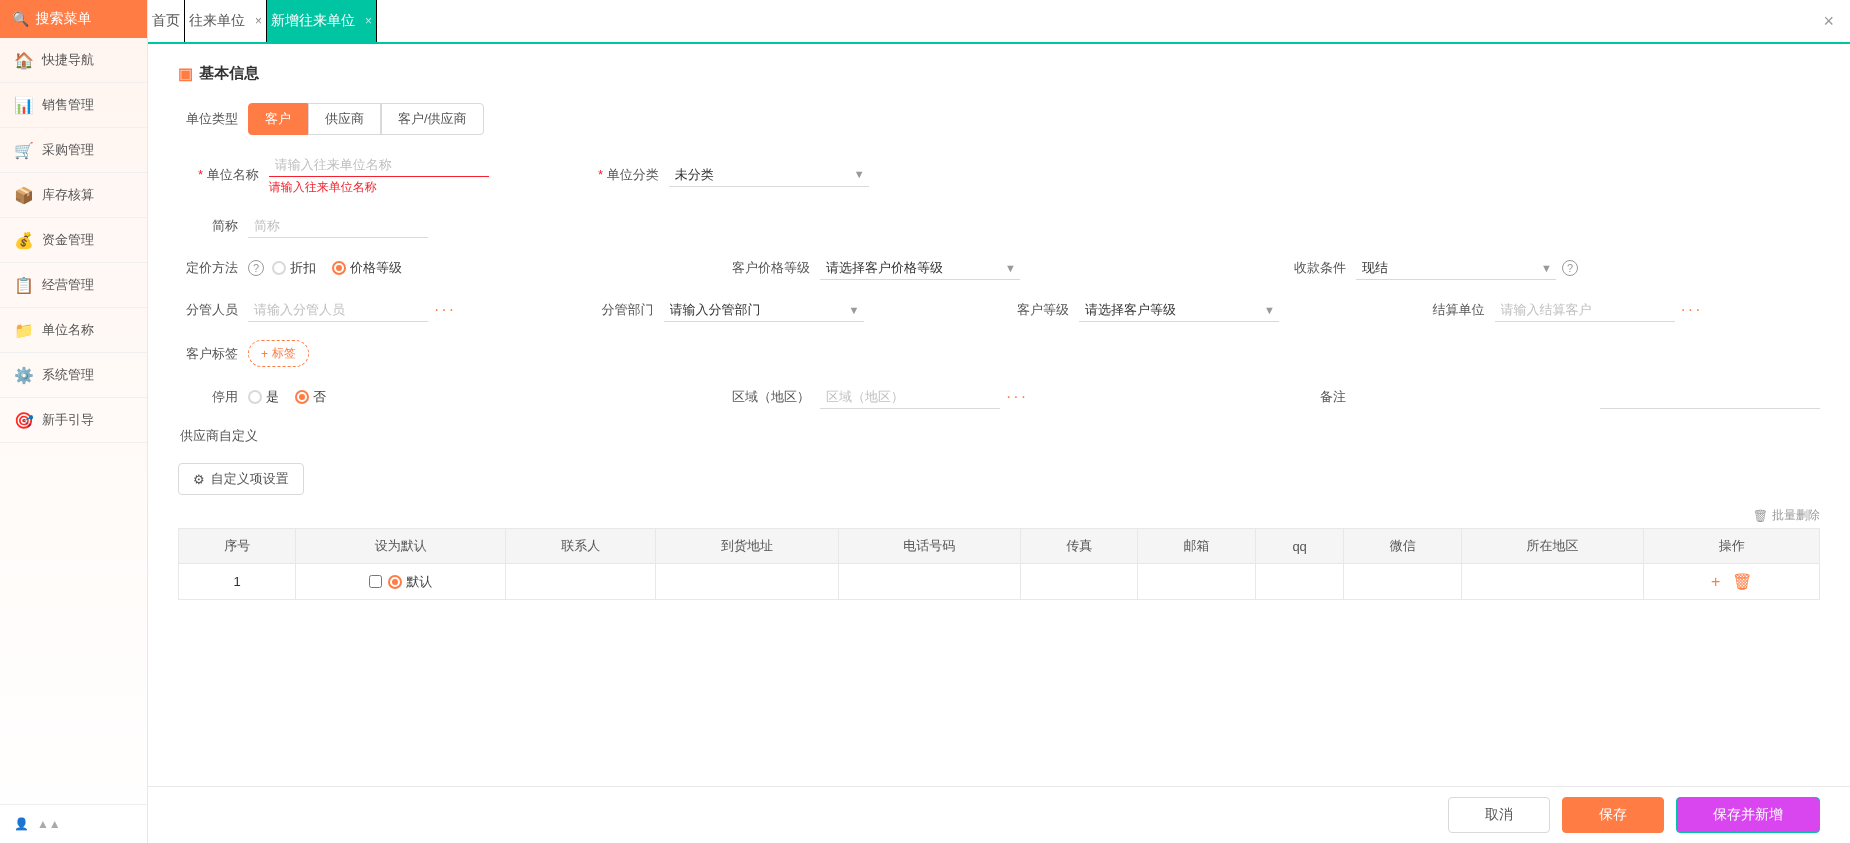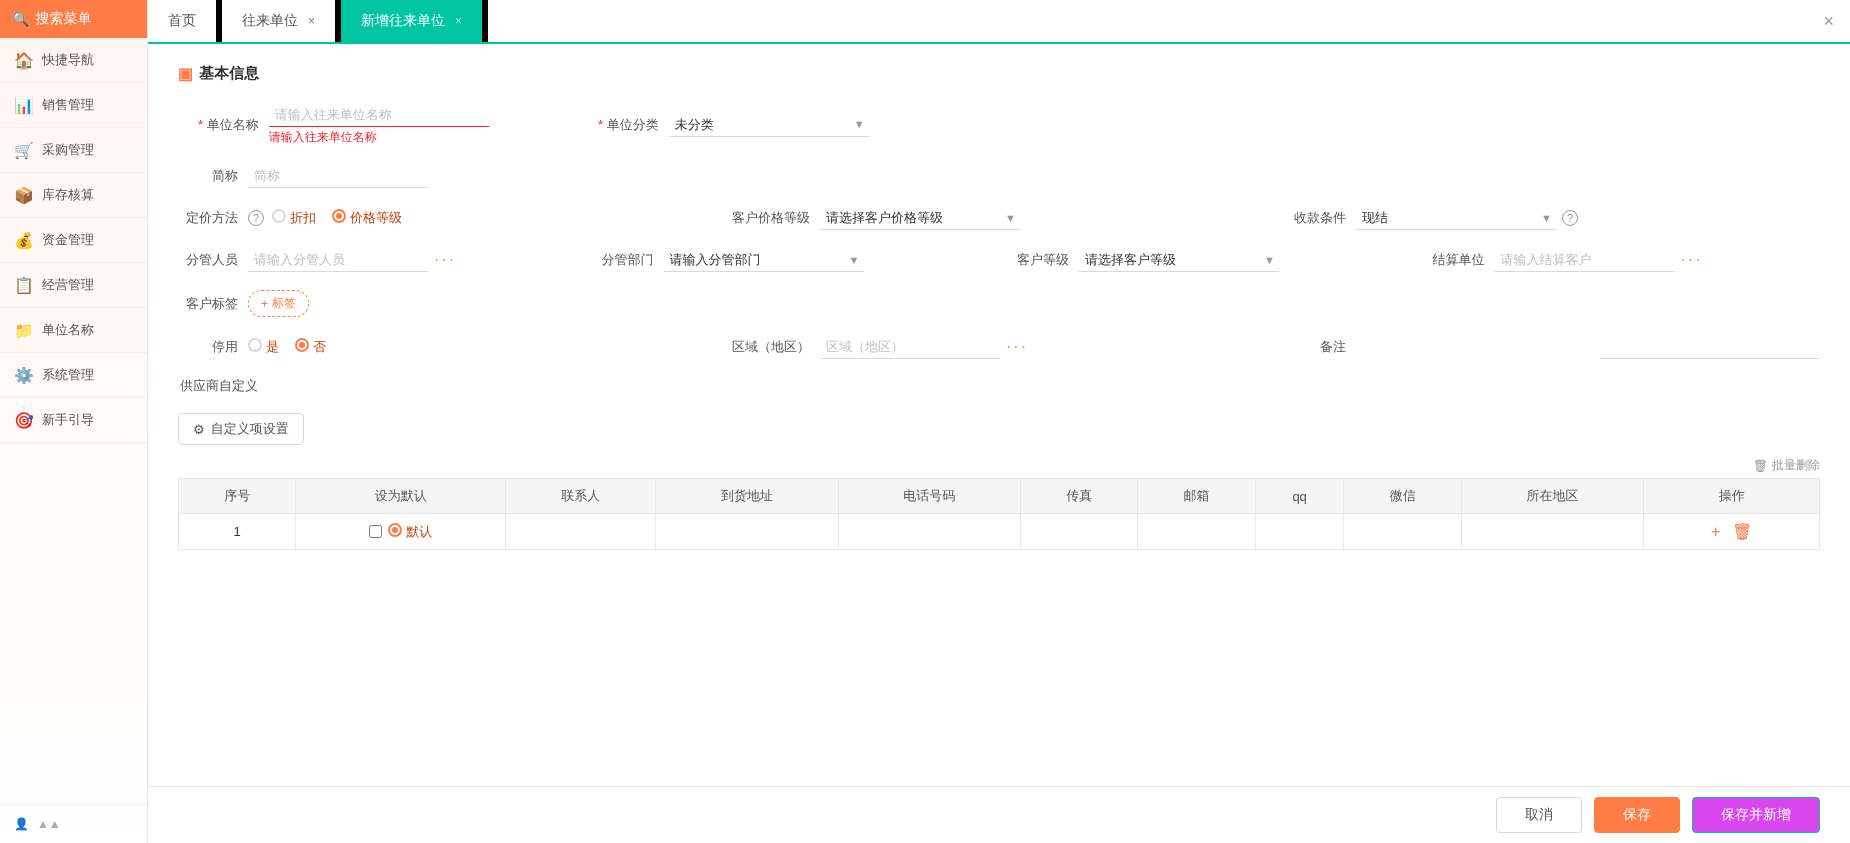--- a/index.html
+++ b/index.html
@@ -69,26 +69,26 @@
       background: #fff;
       border-bottom: 2px solid #00c5a3;
       padding: 0;
       height: 44px;
       flex-shrink: 0;
     }
     .tab {
       display: flex;
       align-items: center;
       gap: 6px;
-      padding: 0 20px;
+      padding: 0 4px;
       height: 100%;
       color: #555;
       cursor: pointer;
       font-size: 14px;
-      border-right: 6px solid #000000;
+      border-right: 1px solid #000000;
       white-space: nowrap;
     }
     .tab.active {
       background: #00c5a3;
       color: white;
     }
     .tab-close {
       font-size: 12px;
       opacity: 0.7;
       margin-left: 4px;
@@ -214,24 +214,25 @@
     .unit-type-btn:last-child { border-radius: 0 4px 4px 0; }
 
     
     .radio-group {
       display: flex;
       align-items: center;
       gap: 16px;
     }
     .radio-item {
       display: flex;
+      align-items: center;
       gap: 4px;
       cursor: pointer;
       font-size: 13px;
-      color: #c2410c;
+      color: #404040;
     }
     .radio-circle {
       width: 14px;
       height: 14px;
       border-radius: 50%;
       border: 2px solid #d9d9d9;
       display: flex;
       align-items: center;
       justify-content: center;
     }
@@ -344,21 +345,21 @@
       display: flex;
       justify-content: flex-end;
       align-items: center;
       gap: 12px;
       padding: 10px 30px;
       background: #fff;
       border-top: 1px solid #e8e8e8;
       flex-shrink: 0;
     }
     .btn {
-      padding: 8px 28px;
+      padding: 8px 36px;
       border-radius: 4px;
       font-size: 14px;
       cursor: pointer;
       border: 1px solid #d9d9d9;
     }
     .btn-default { background: #fff; color: #555; }
     .btn-primary { background: #ff7c45; color: white; border-color: #ff7c45; }
     .btn-success { background: #d946ef; color: white; border-color: #00c5a3; }
 
     .field-wrap {
@@ -437,20 +438,30 @@
     <div class="tab-bar-close">×</div>
   </div>
 
   <div class="content">
 
     <div class="section-title">
       <span class="section-title-icon">▣</span>
       <span>基本信息</span>
     </div>
 
+    <div class="form-row">
+      <div class="form-group">
+        <span class="form-label">单位类型</span>
+        <div class="unit-type-group">
+          <button class="unit-type-btn active">客户</button>
+          <button class="unit-type-btn">供应商</button>
+          <button class="unit-type-btn">客户/供应商</button>
+        </div>
+      </div>
+    </div>
 
     <div class="form-row">
 
 
       <div class="form-group" style="min-width: 300px; max-width: 380px; margin-left: 20px;">
         <span class="form-label required">单位名称</span>
         <div class="field-wrap">
           <input class="form-control error form-control-wide" type="text" placeholder="请输入往来单位名称" style="">
           <span class="error-msg">请输入往来单位名称</span>
         </div>

